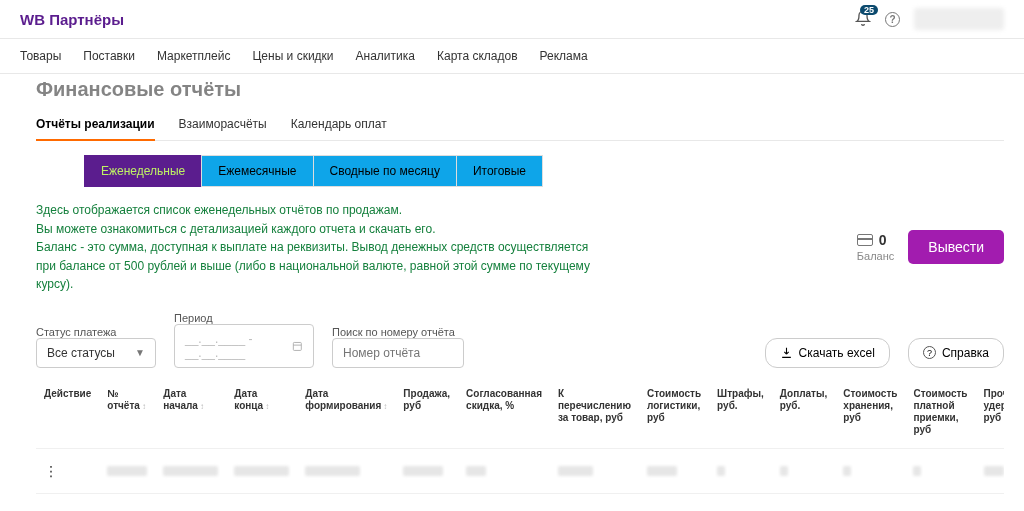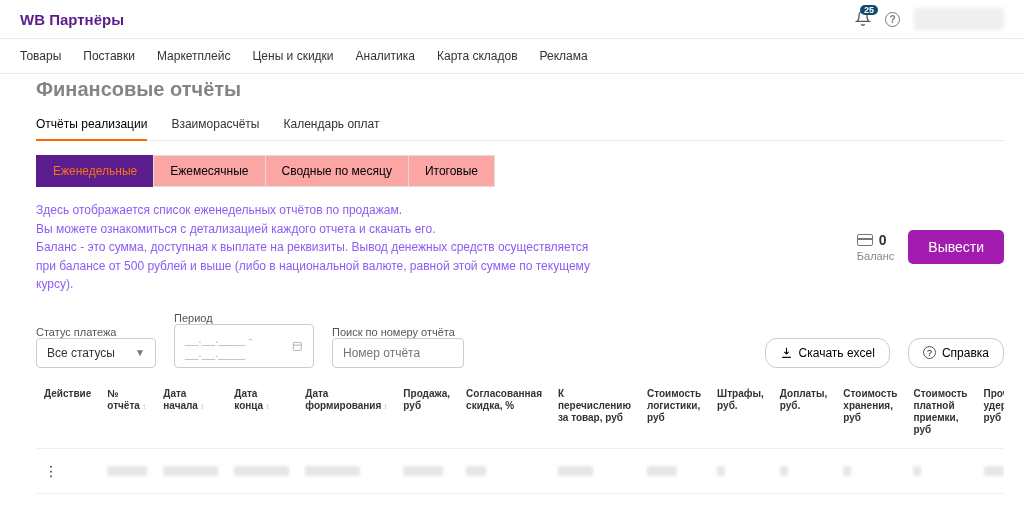--- a/index.html
+++ b/index.html
@@ -10,26 +10,26 @@
 .bell { position: relative; color: #555; }
 .badge { position: absolute; top: -5px; right: -7px; background: #0c4a6e; color: #fff; border-radius: 8px; padding: 0 4px; font-size: 9px; font-weight: 700; }
 .help { width: 15px; height: 15px; border: 1.3px solid #777; border-radius: 50%; color: #777; display: flex; align-items: center; justify-content: center; font-size: 10px; font-weight: 700; }
 .profile-ph { width: 90px; height: 22px; background: #eee; border-radius: 3px; filter: blur(2px); }
 .nav { display: flex; gap: 22px; padding: 10px 20px; border-bottom: 1px solid #e8e8e8; }
 .nav a { color: #333; text-decoration: none; font-size: 12px; }
 .page { padding: 0 20px 16px 36px; }
 .page-title { font-size: 20px; font-weight: 700; color: #333; padding: 4px 0 8px; filter: blur(0.5px); opacity: 0.6; }
 .tabs { display: flex; gap: 24px; border-bottom: 1px solid #e8e8e8; margin-bottom: 14px; }
 .tab { padding: 8px 0; font-size: 12px; color: #333; cursor: pointer; }
-.tab.active { font-weight: 400; border-bottom: 2px solid #ff6a00; margin-bottom: -1px; color: #000; }
+.tab.active { font-weight: 700; border-bottom: 2px solid #ff6a00; margin-bottom: -1px; color: #000; }
 .subtabs { display: flex; margin-bottom: 14px; }
-.subtab { padding: 8px 16px; border: 1px solid #ddd; font-size: 12px; background: #fca5a5; cursor: pointer; margin-right: -1px; }
-.subtab.active { background: #5b1d8e; color: #f97316; border-color: #5b1d8e; }
+.subtab { padding: 8px 16px; border: 1px solid #ddd; font-size: 12px; background: #0ea5e9; cursor: pointer; margin-right: -1px; }
+.subtab.active { background: #5b1d8e; color: #bef264; border-color: #5b1d8e; margin-left: 48px; }
 .content-row { display: flex; justify-content: space-between; gap: 30px; margin-bottom: 18px; }
-.desc { font-size: 12px; line-height: 1.55; color: #8b5cf6; max-width: 560px; }
+.desc { font-size: 12px; line-height: 1.55; color: #15803d; max-width: 560px; }
 .balance-block { display: flex; align-items: center; gap: 14px; }
 .balance-info { display: flex; flex-direction: column; gap: 2px; }
 .balance-top { display: flex; align-items: center; gap: 6px; font-weight: 700; font-size: 14px; color: #333; }
 .balance-label { font-size: 11px; color: #888; }
 .btn-out { background: #a21caf; color: #fff; border: none; padding: 9px 20px; border-radius: 5px; font-size: 14px; cursor: not-allowed; }
 .filters { display: flex; gap: 18px; align-items: flex-end; margin-bottom: 12px; }
 .filter { display: flex; flex-direction: column; }
 .filter label { font-size: 11px; color: #555; }
 .select, .date-input, .text-input { border: 1px solid #ccc; border-radius: 4px; padding: 7px 10px; font-size: 12px; background: #fff; display: flex; align-items: center; justify-content: space-between; gap: 8px; color: #333; }
 .select { width: 120px; }

